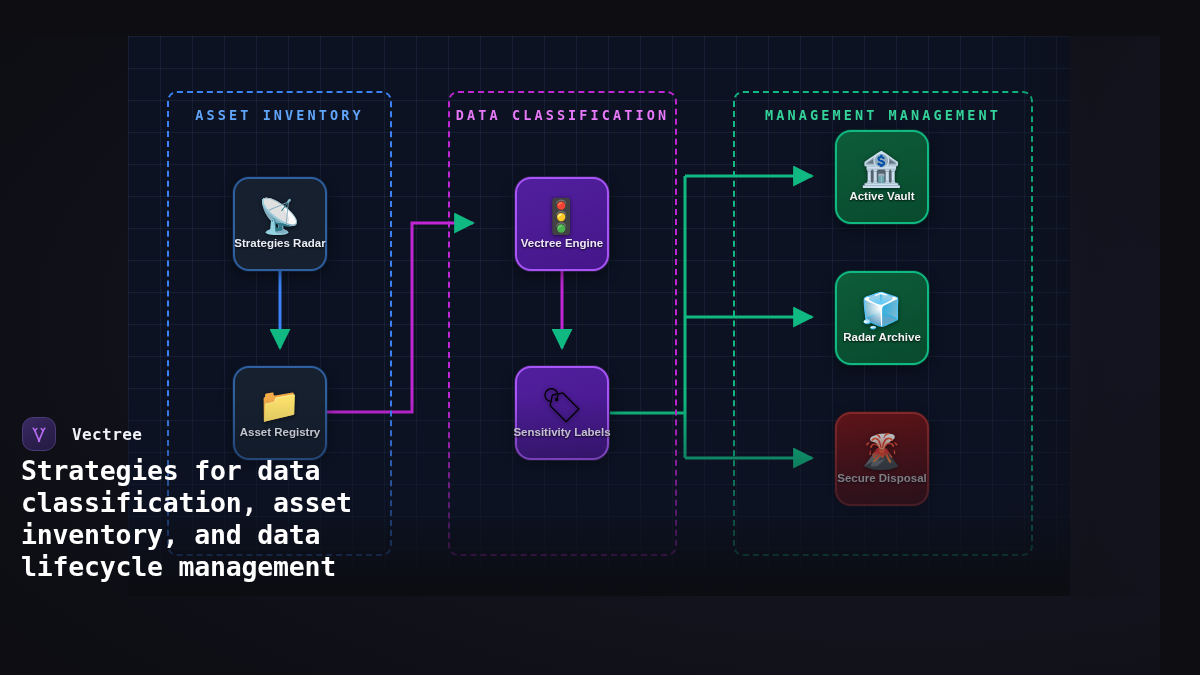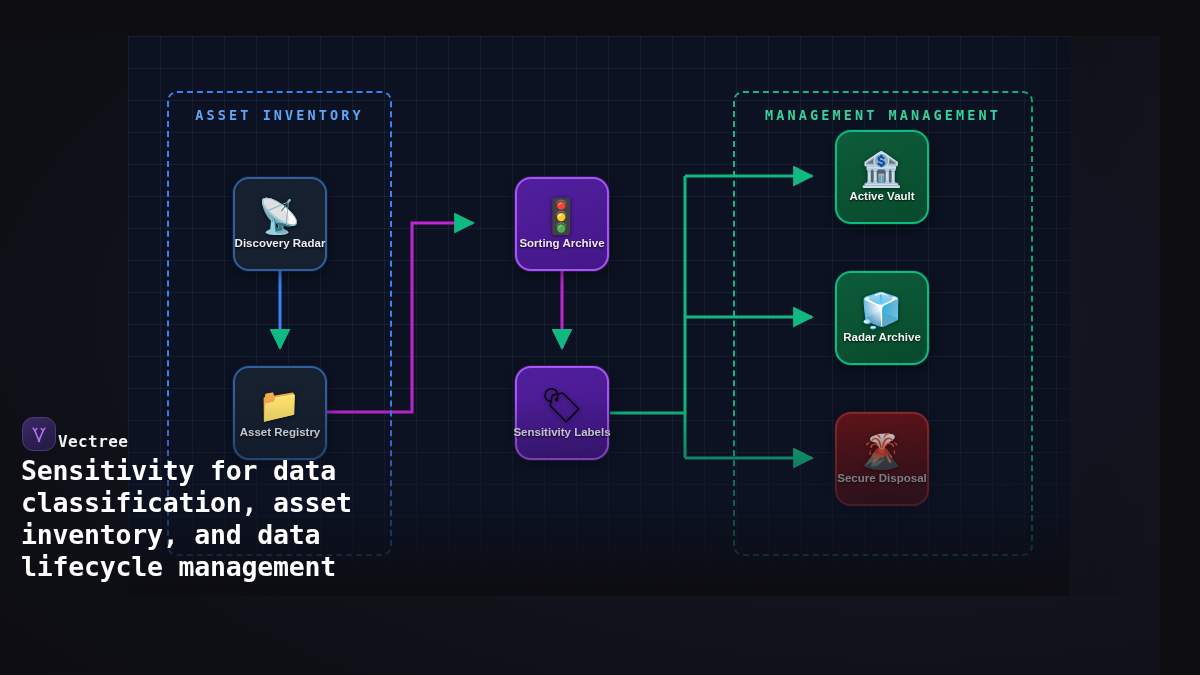--- a/index.html
+++ b/index.html
@@ -109,21 +109,21 @@
   #node-vault      { left:835px; top:94px;  }
   #node-archive    { left:835px; top:235px; }
   #node-disposal   { left:835px; top:376px; }
 
   
   #wires { position:absolute; left:0; top:0; width:1200px; height:675px; pointer-events:none; }
 
   
   #brand {
     position:absolute; left:22px; top:381px;
-    display:flex; align-items:flex-end; gap:2px;
+    display:flex; align-items:center; gap:16px;
   }
   #brand-logo {
     width:34px; height:34px; border-radius:11px;
     background:linear-gradient(150deg,#3a2a63 0%,#2b1f4d 60%,#241a42 100%);
     border:1px solid #4b3a78;
     display:flex; align-items:center; justify-content:center;
   }
   #brand-name {
     font-family:"DejaVu Sans Mono","Liberation Mono",monospace;
     font-size:16px; font-weight:bold; color:#f2f3f7; letter-spacing:.4px;
@@ -169,38 +169,41 @@
 
     <path d="M 685 281 L 812 281" stroke="#10b981" stroke-width="3" fill="none" marker-end="url(#arrow-green)"></path>
 
     <path d="M 685 422 L 812 422" stroke="#10b981" stroke-width="3" fill="none" marker-end="url(#arrow-green)"></path>
   </svg>
 
   <div class="section" id="sec-inventory">
     <div class="section-label">ASSET INVENTORY</div>
   </div>
 
+  <div class="section" id="sec-classification">
+    <div class="section-label">DATA CLASSIFICATION</div>
+  </div>
 
   <div class="section" id="sec-lifecycle">
     <div class="section-label">MANAGEMENT MANAGEMENT</div>
   </div>
 
   <div class="node blue" id="node-discovery">
     <div class="node-icon">📡</div>
-    <div class="node-label">Discovery Radar</div>
+    <div class="node-label">Strategies Radar</div>
   </div>
 
   <div class="node blue" id="node-registry">
     <div class="node-icon">📁</div>
     <div class="node-label">Asset Registry</div>
   </div>
 
   <div class="node purple" id="node-sorting">
     <div class="node-icon">🚦</div>
-    <div class="node-label">Sorting Archive</div>
+    <div class="node-label">Vectree Engine</div>
   </div>
 
   <div class="node purple" id="node-labels">
     <div class="node-icon">🏷</div>
     <div class="node-label">Sensitivity Labels</div>
   </div>
 
   <div class="node green" id="node-vault">
     <div class="node-icon">🏦</div>
     <div class="node-label">Active Vault</div>
@@ -229,16 +232,16 @@
           <path d="M7 8 L9.4 5.4"></path>
           <path d="M17 8 L19 5"></path>
           <path d="M17 8 L14.6 5.4"></path>
         </g>
         <circle cx="12" cy="20.4" r="1.5" fill="#b46cf0"></circle>
       </svg>
     </div>
     <div id="brand-name">Vectree</div>
   </div>
 
-  <div id="headline">Sensitivity for data classification, asset inventory, and data lifecycle management</div>
+  <div id="headline">Strategies for data classification, asset inventory, and data lifecycle management</div>
 
 
 </div>
 
 </body></html>

